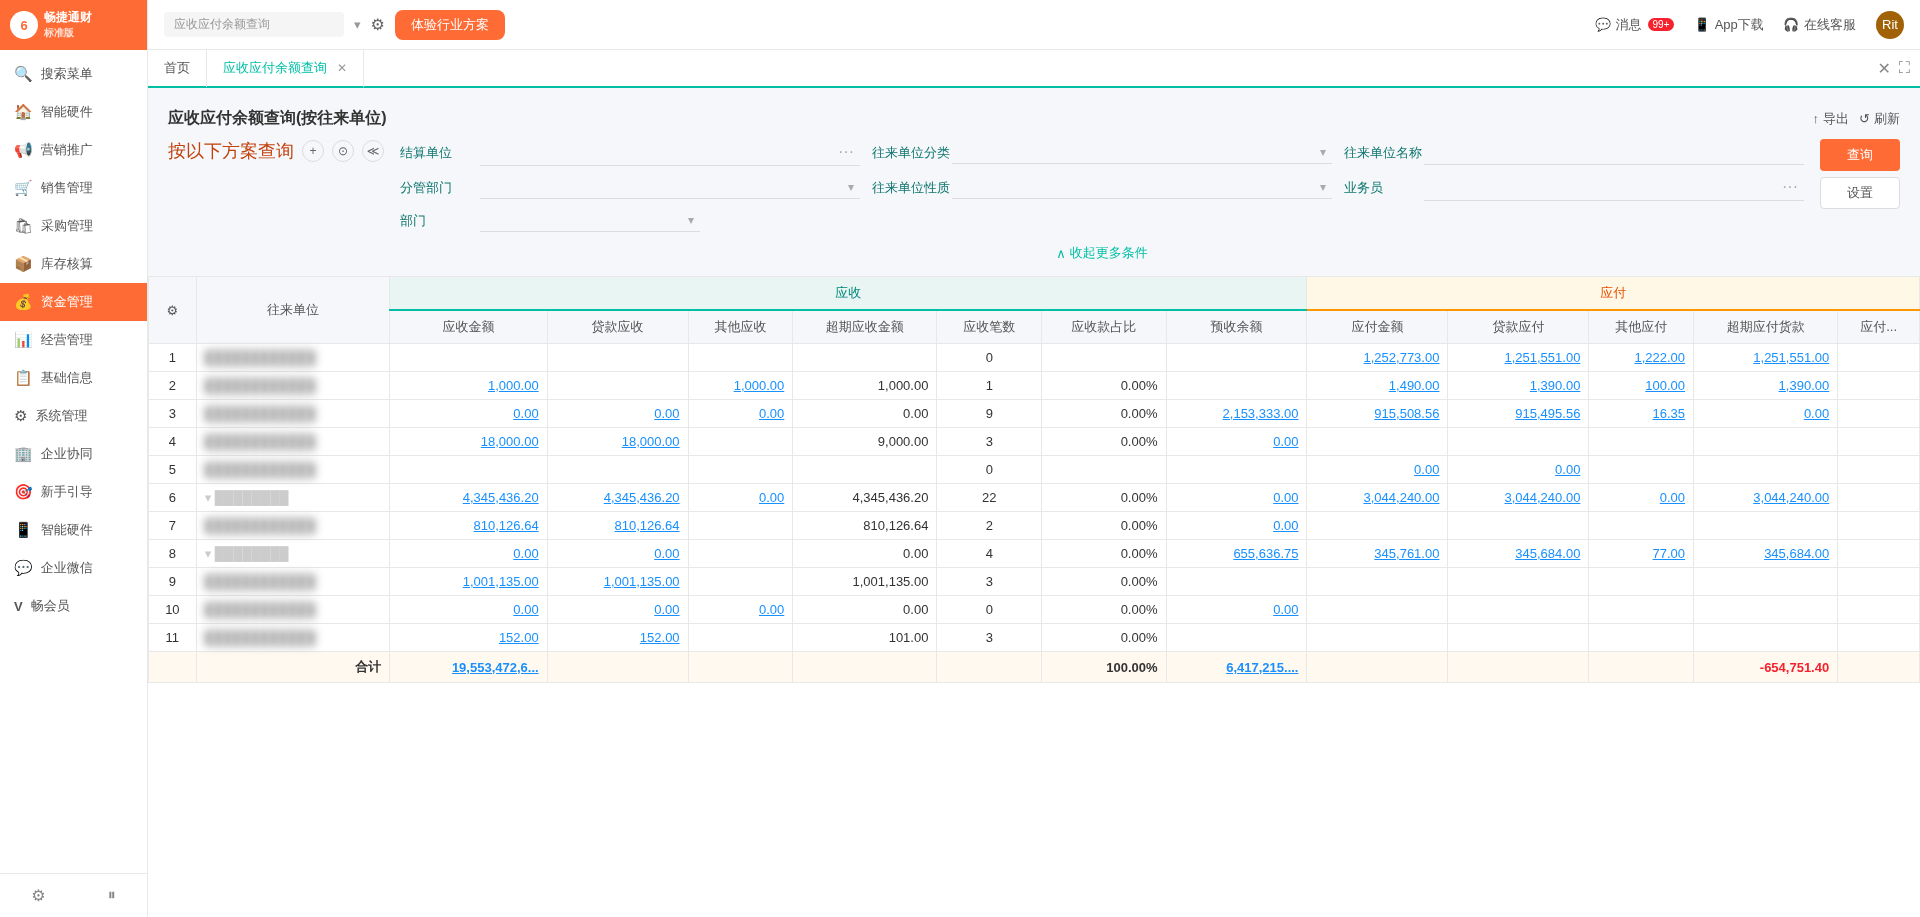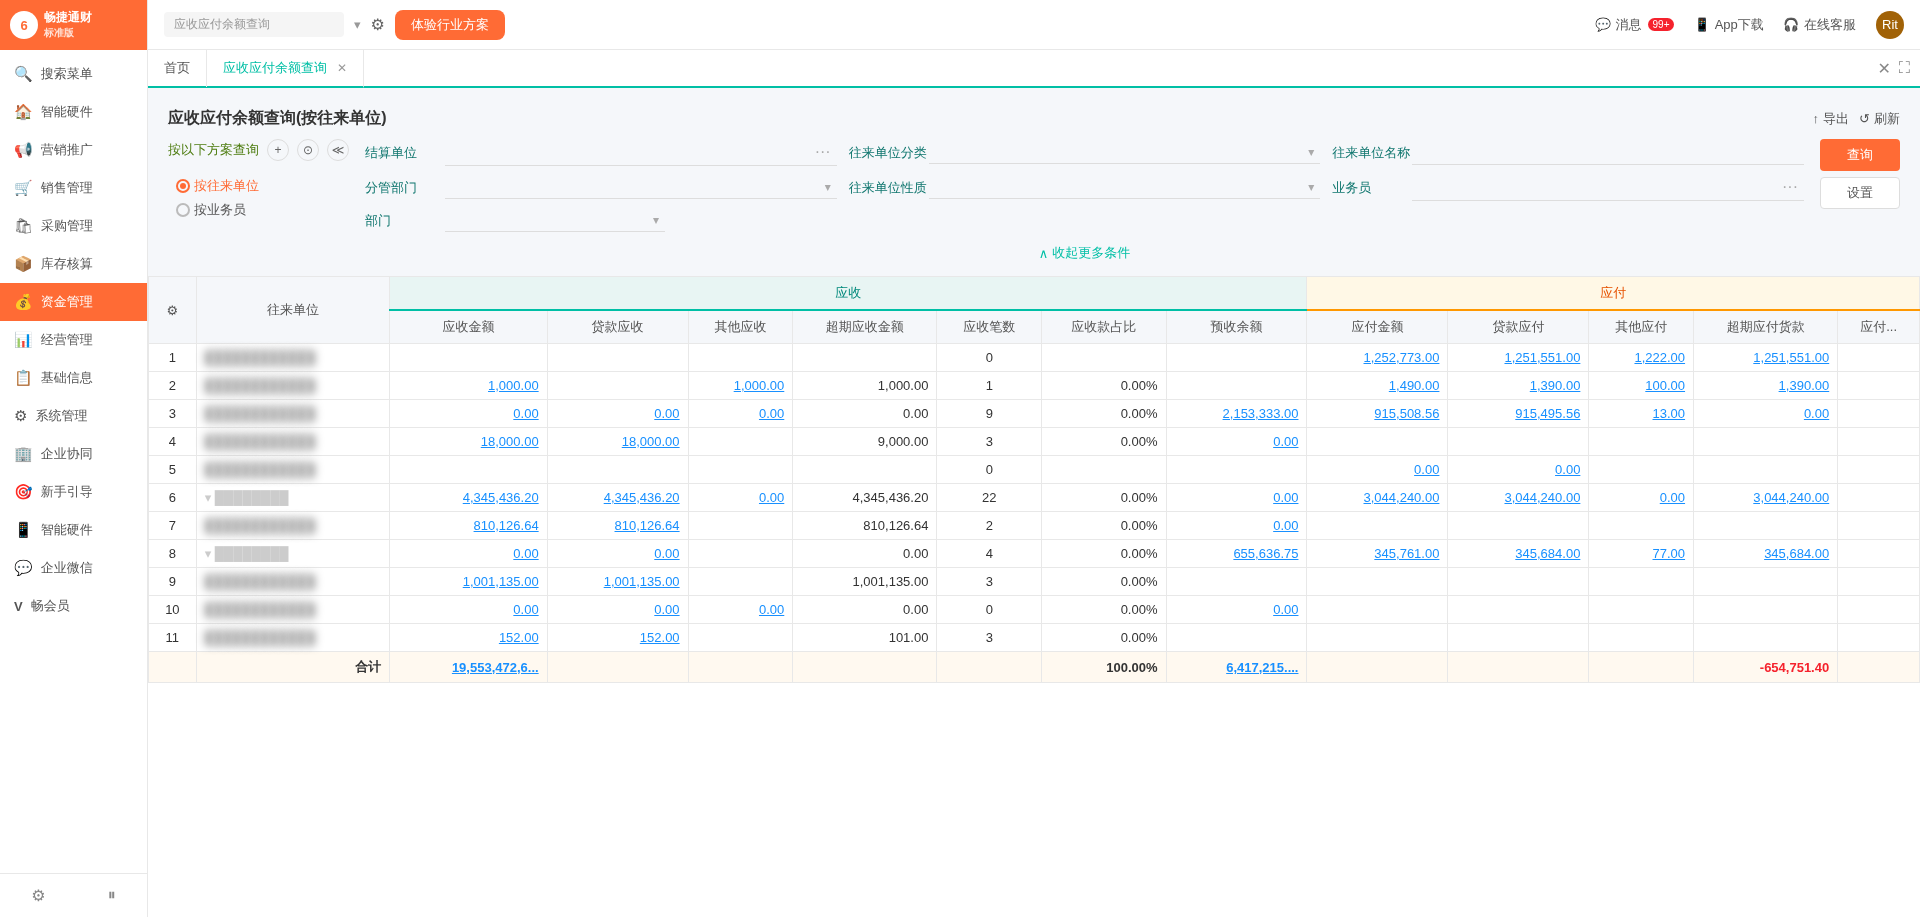--- a/index.html
+++ b/index.html
@@ -175,21 +175,21 @@
     }
 
     
     .filter-area {
       background: #f5f7fa;
       padding: 10px 20px;
     }
     .filter-scheme {
       display: flex; align-items: center; gap: 8px; margin-bottom: 10px;
     }
-    .filter-scheme-label { color: #4d7c0f; font-size: 13px; }
+    .filter-scheme-label { color: #c2410c; font-size: 18px; }
     .filter-scheme-btn {
       width: 22px; height: 22px;
       border: 1px solid #ddd;
       border-radius: 50%;
       display: flex; align-items: center; justify-content: center;
       cursor: pointer; color: #666; font-size: 12px;
     }
     .filter-scheme-options {
       display: flex; gap: 10px; margin-left: 8px;
     }
@@ -440,32 +440,20 @@
 
     <div class="filter-area">
       <div style="display:flex; gap:16px; align-items:flex-start;">
 
         <div style="display:flex; flex-direction:column; gap:6px; min-width:160px;">
           <div class="filter-scheme">
             <span class="filter-scheme-label">按以下方案查询</span>
             <div class="filter-scheme-btn">+</div>
             <div class="filter-scheme-btn">⊙</div>
             <div class="filter-scheme-btn">≪</div>
-          </div>
-          <div class="filter-scheme-options">
-            <div style="display:flex; flex-direction:column; gap:6px;">
-              <div class="scheme-option">
-                <div class="radio active"></div>
-                <span style="color:#ff6b35; font-size:13px;">按往来单位</span>
-              </div>
-              <div class="scheme-option scheme-option-2">
-                <div class="radio"></div>
-                <span style="color:#555; font-size:13px;">按业务员</span>
-              </div>
-            </div>
           </div>
         </div>
 
         <div style="flex:1;">
 
           <div class="filter-row">
             <div class="filter-field">
               <span class="filter-label">结算单位</span>
               <div style="flex:1; border-bottom:1px solid #ddd; display:flex; align-items:center; justify-content:flex-end; padding:4px 6px;">
                 <span class="filter-dots">···</span>
@@ -594,21 +582,21 @@
               <td class="blurred" style="text-align: left;">████████████</td>
               <td class="link-style">0.00</td>
               <td class="link-style">0.00</td>
               <td class="link-style">0.00</td>
               <td>0.00</td>
               <td style="text-align: center;">9</td>
               <td>0.00%</td>
               <td class="link-style">2,153,333.00</td>
               <td class="link-style">915,508.56</td>
               <td class="link-style">915,495.56</td>
-              <td class="link-style">13.00</td>
+              <td class="link-style">16.35</td>
               <td class="link-style">0.00</td>
               <td></td>
             </tr>
             <tr>
               <td class="row-num">4</td>
               <td class="blurred" style="text-align: left;">████████████</td>
               <td class="link-style">18,000.00</td>
               <td class="link-style">18,000.00</td>
               <td></td>
               <td>9,000.00</td>

